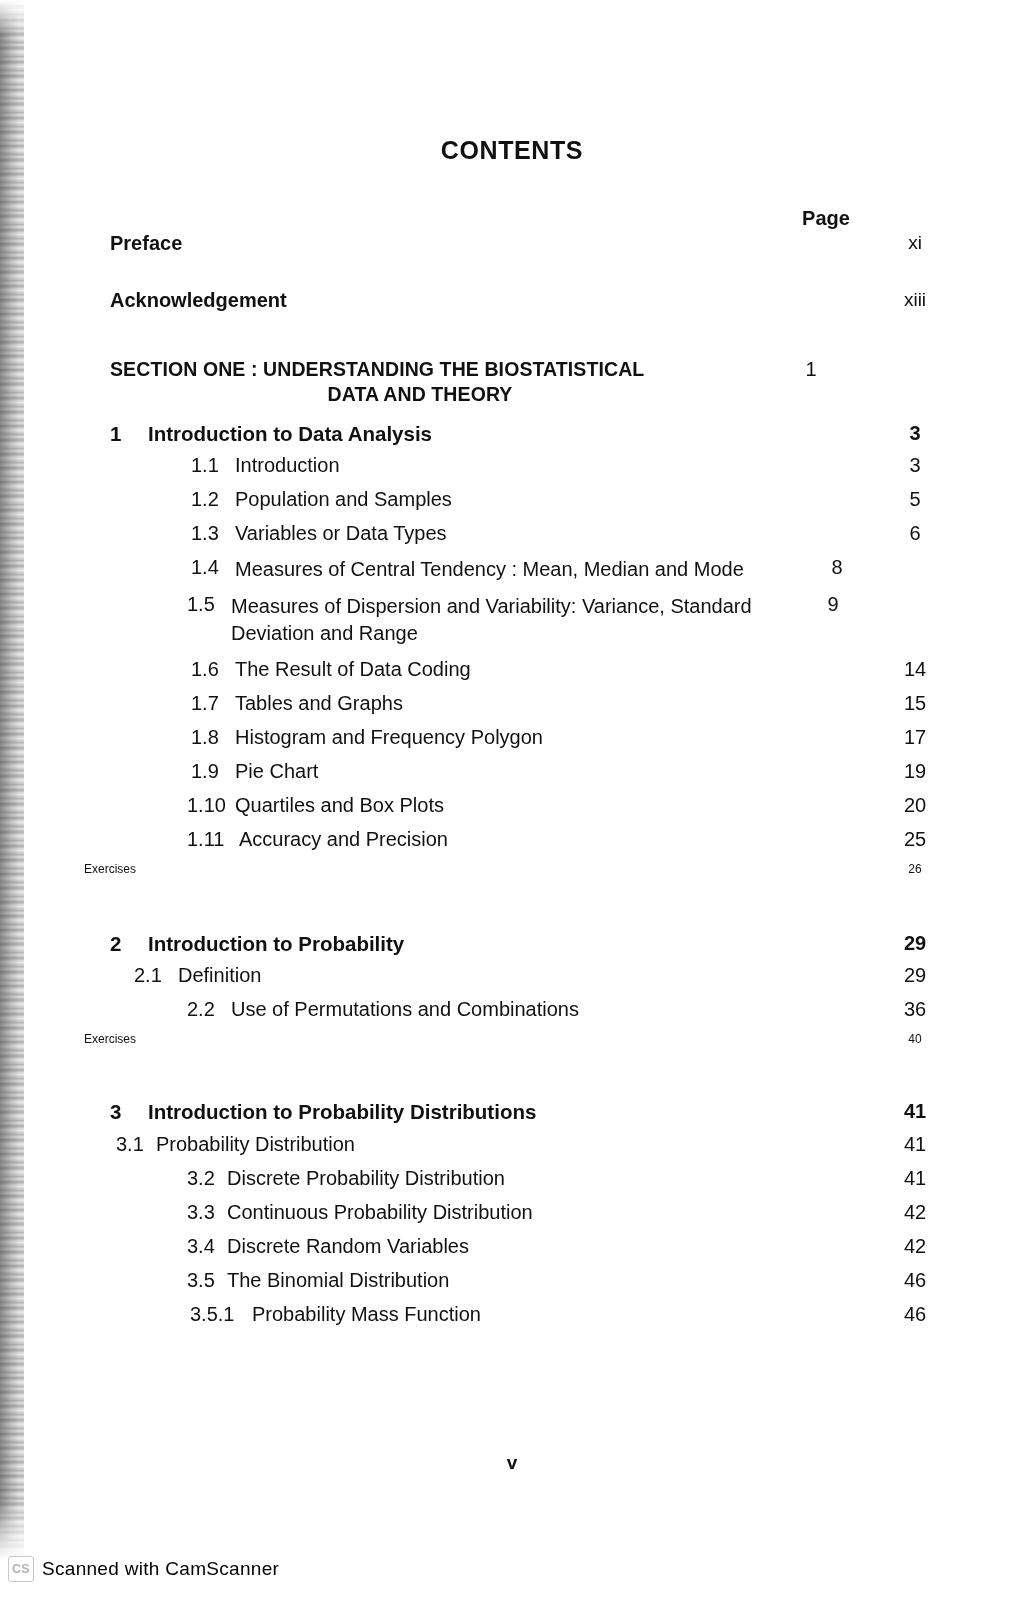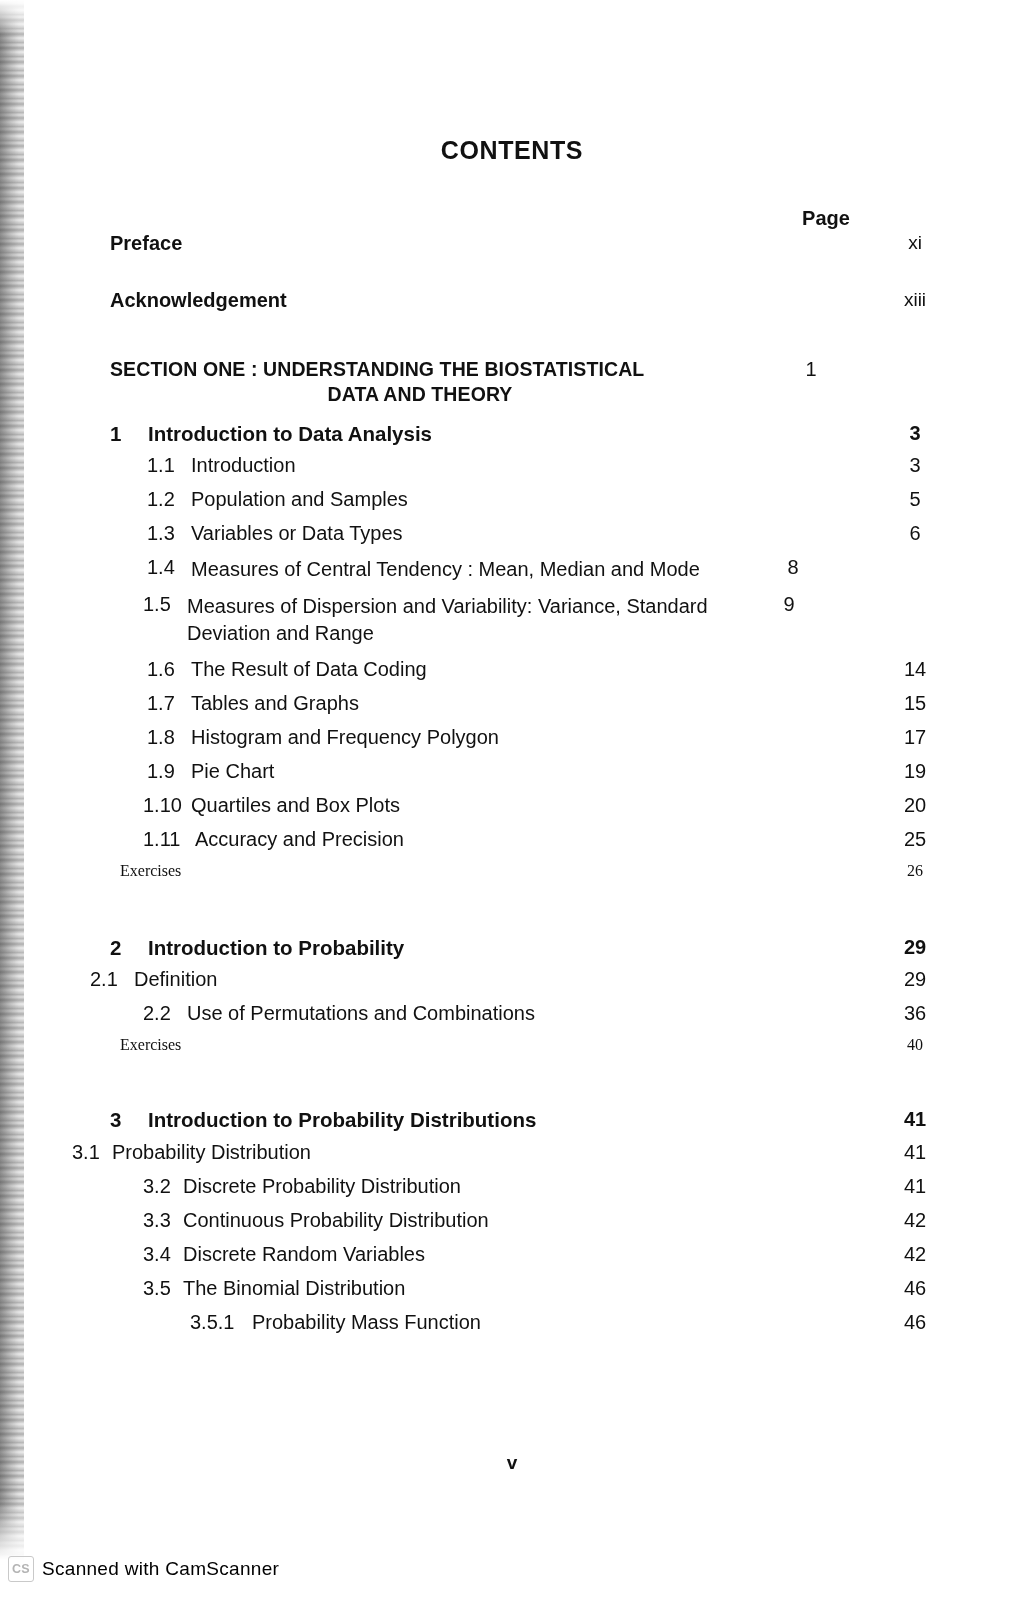--- a/index.html
+++ b/index.html
@@ -150,38 +150,37 @@
   }
   .row.chapter .num { flex: 0 0 38px; }
   .row.chapter .pageno { font-weight: bold; font-size: 20px; }
 
   
   .row.sub {
     padding-left: 147px;
     font-size: 20px;
     font-weight: normal;
   }
-  .row.sub .num { flex: 0 0 44px; }
+  .row.sub .num { flex: 0 0 44px; margin-left: 44px; }
   .row.sub .pageno { font-size: 20px; }
 
   
   .row.sub.tight .num { flex: 0 0 40px; }
 
   
   .row.subsub {
     padding-left: 190px;
     font-size: 20px;
   }
   .row.subsub .num { flex: 0 0 62px; }
 
   
   .row.exercises {
-    padding-left: 120px;
-    font-size: 16px;
-    font-family: Liberation Serif, serif;
+    padding-left: 84px;
+    font-size: 12px;
   }
   .row.exercises .label { padding-left: 0; }
 
   .spacer-sm { height: 16px; }
   .spacer-md { height: 34px; }
   .spacer-lg { height: 46px; }
 
   
   .folio {
     position: absolute;

